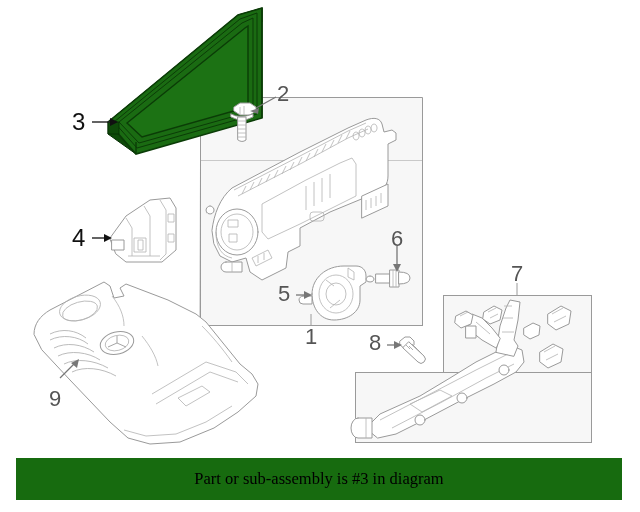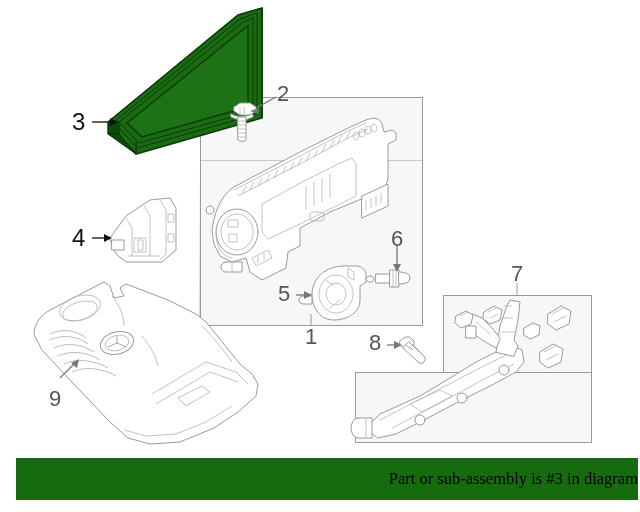--- a/index.html
+++ b/index.html
@@ -5,22 +5,22 @@
 <style>
   html,body{margin:0;padding:0;background:#ffffff;}
   body{width:640px;height:512px;overflow:hidden;
        font-family:"Liberation Sans", sans-serif;}
   #stage{position:relative;width:640px;height:512px;background:#fff;}
   svg.layer{position:absolute;left:0;top:0;width:640px;height:512px;}
   .lbl{position:absolute;font-family:"Liberation Sans",sans-serif;
        color:#555;font-size:22px;line-height:1;user-select:none;}
   .lbl.dark{color:#111;font-weight:400;}
   #banner{position:absolute;left:16px;top:458px;width:606px;height:42px;
-          display:flex;flex-direction:column;align-items:flex-end;
-          justify-content:center;padding-left:16px;}
+          display:flex;flex-direction:column;align-items:center;
+          justify-content:center;}
   #banner .bl{font-size:16.5px;color:#000;line-height:1.18;
               font-family:"Liberation Serif",serif;white-space:nowrap;}
 </style>
 </head>
 <body>
 
 <div id="stage">
 
   <svg class="layer" viewBox="0 0 640 512">
     <defs>

